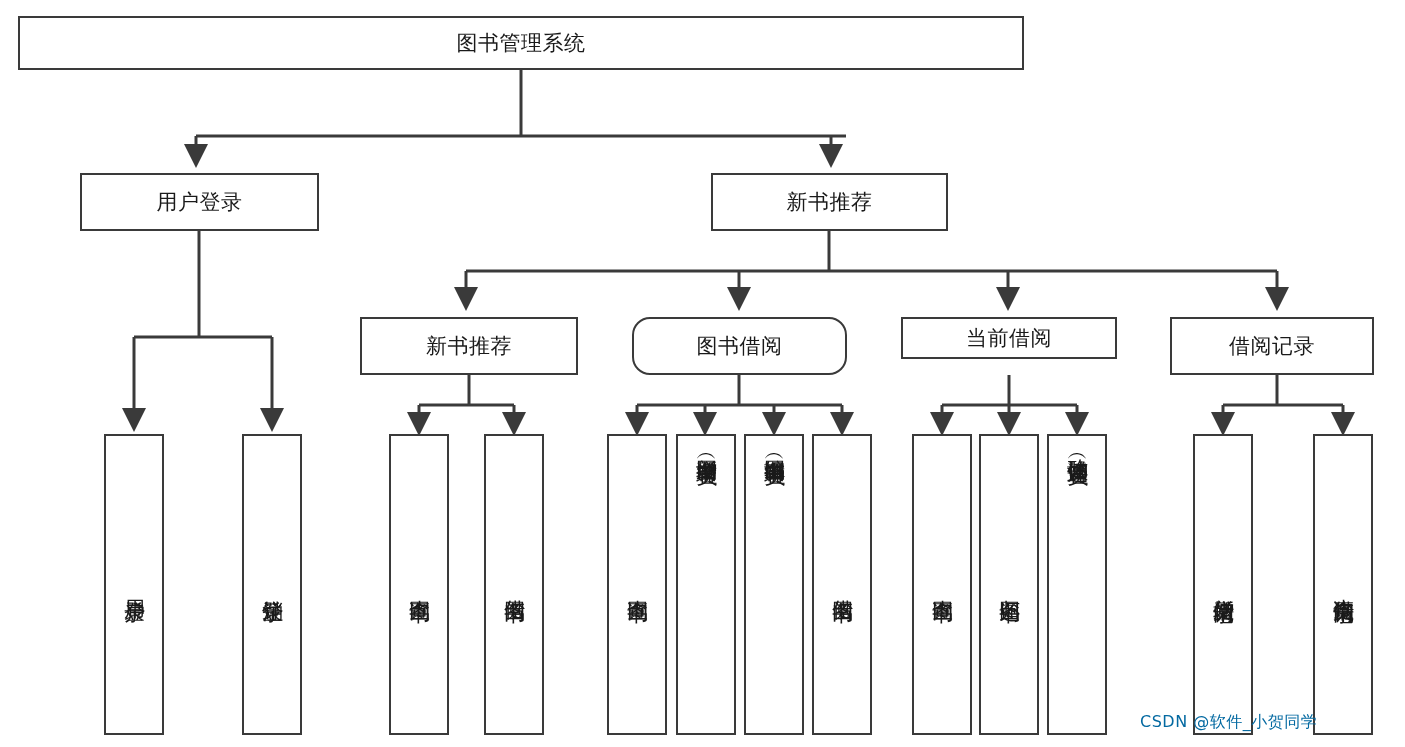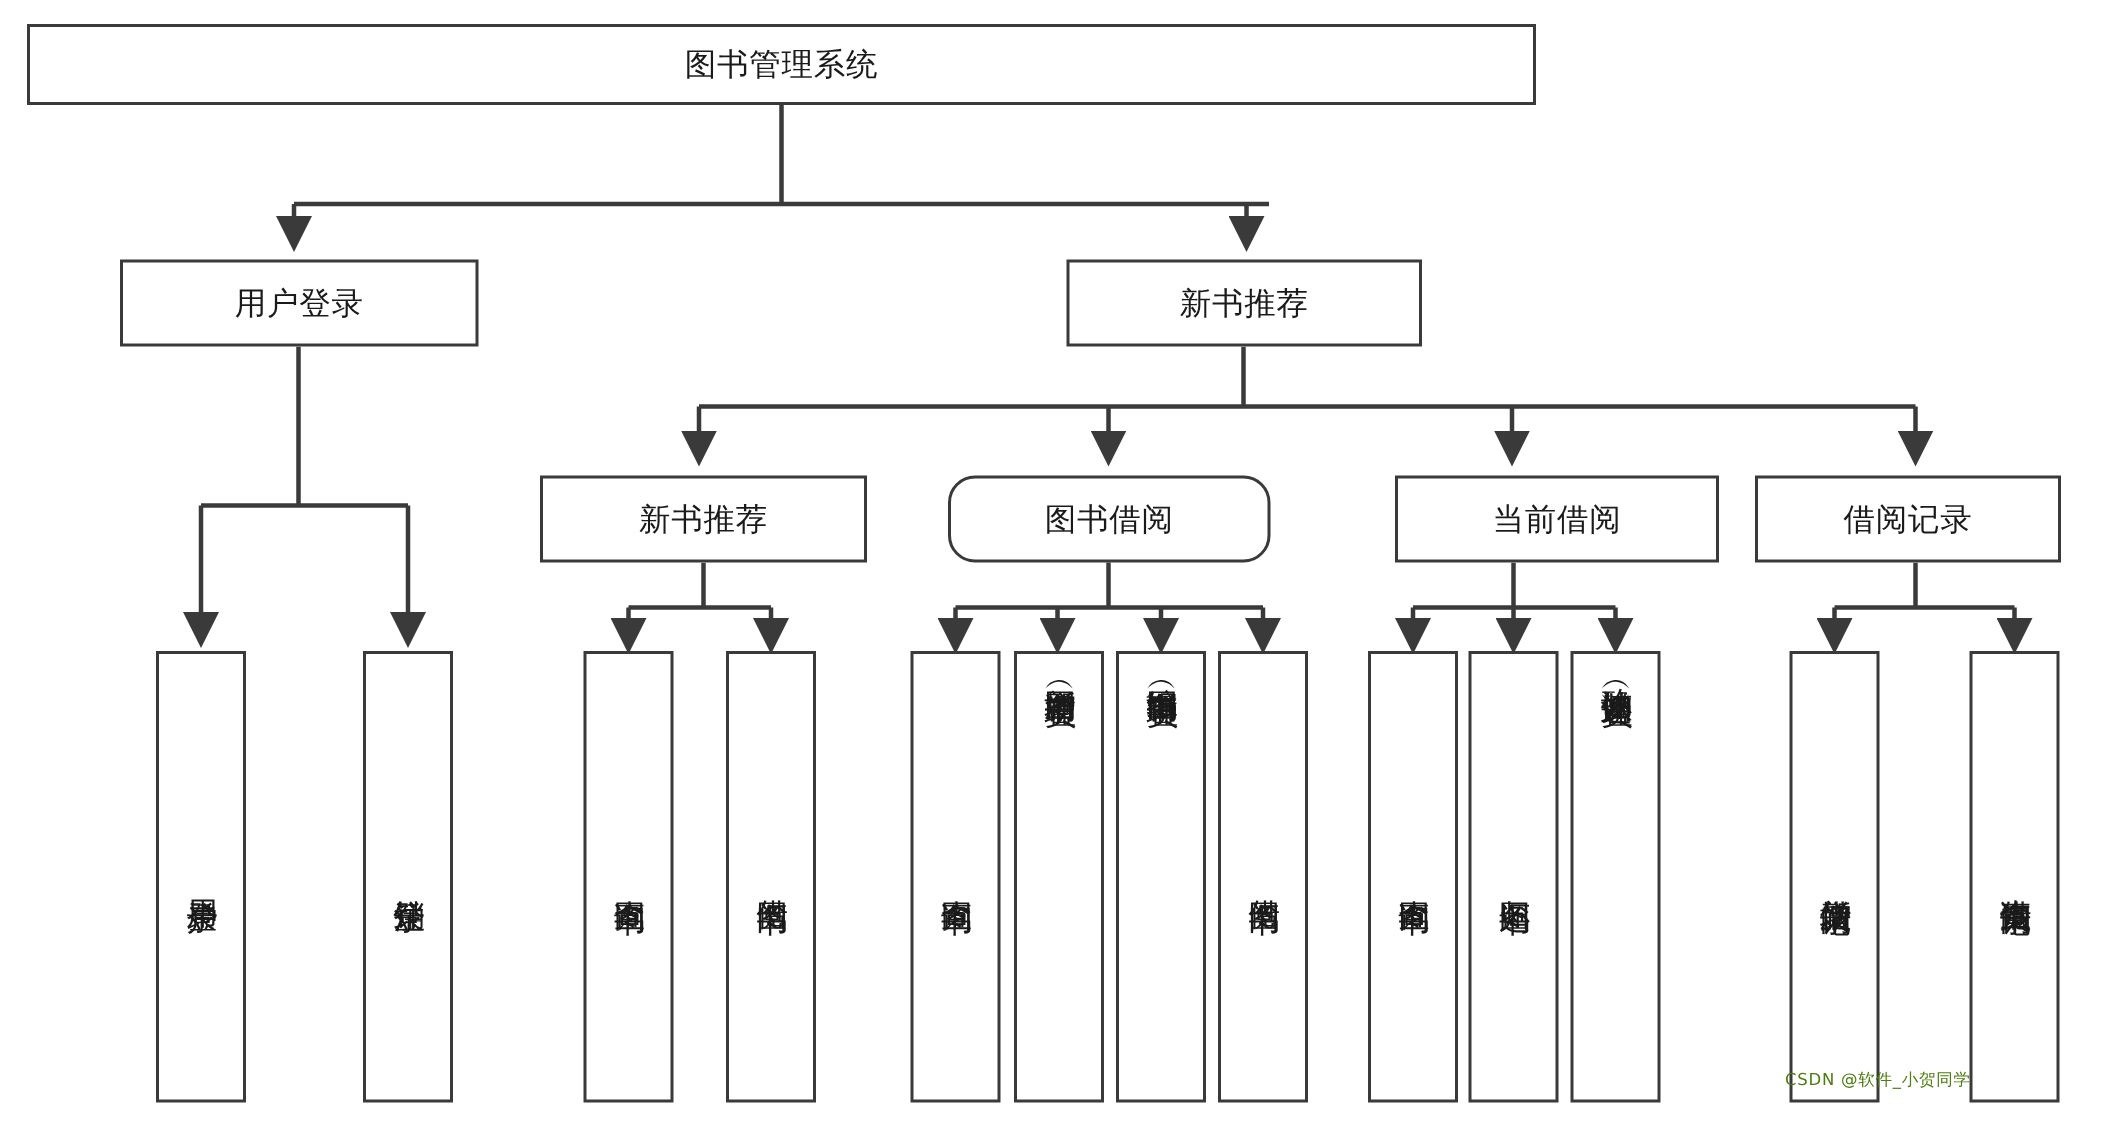--- a/index.html
+++ b/index.html
@@ -55,24 +55,24 @@
     line-height: 1.32;
     letter-spacing: 1px;
     white-space: nowrap;
     display: block;
   }
   .node-v.center {
     align-items: center;
   }
   .watermark {
     position: absolute;
-    left: 1190px;
+    left: 1140px;
     top: 712px;
-    font-size: 11px;
-    color: #4d7c0f;
+    font-size: 16px;
+    color: #0369a1;
     white-space: nowrap;
     z-index: 3;
     letter-spacing: 0.5px;
   }
 </style>
 </head>
 <body>
 
 <div id="canvas">
 
@@ -140,21 +140,21 @@
   </div>
 
   <div class="node node-h" style="left:360px; top:317px; width:218px; height:58px;">
     <span>新书推荐</span>
   </div>
 
   <div class="node node-h" style="left:632px; top:317px; width:215px; height:58px;border-radius:18px;">
     <span>图书借阅</span>
   </div>
 
-  <div class="node node-h" style="left:930px; top:317px; width:216px; height:58px;">
+  <div class="node node-h" style="left:901px; top:317px; width:216px; height:42px;">
     <span>当前借阅</span>
   </div>
 
   <div class="node node-h" style="left:1170px; top:317px; width:204px; height:58px;">
     <span>借阅记录</span>
   </div>
 
   <div class="node node-v center" style="left:104px; top:434px; width:60px; height:301px;">
     <span class="vtext">用户登录</span>
   </div>

